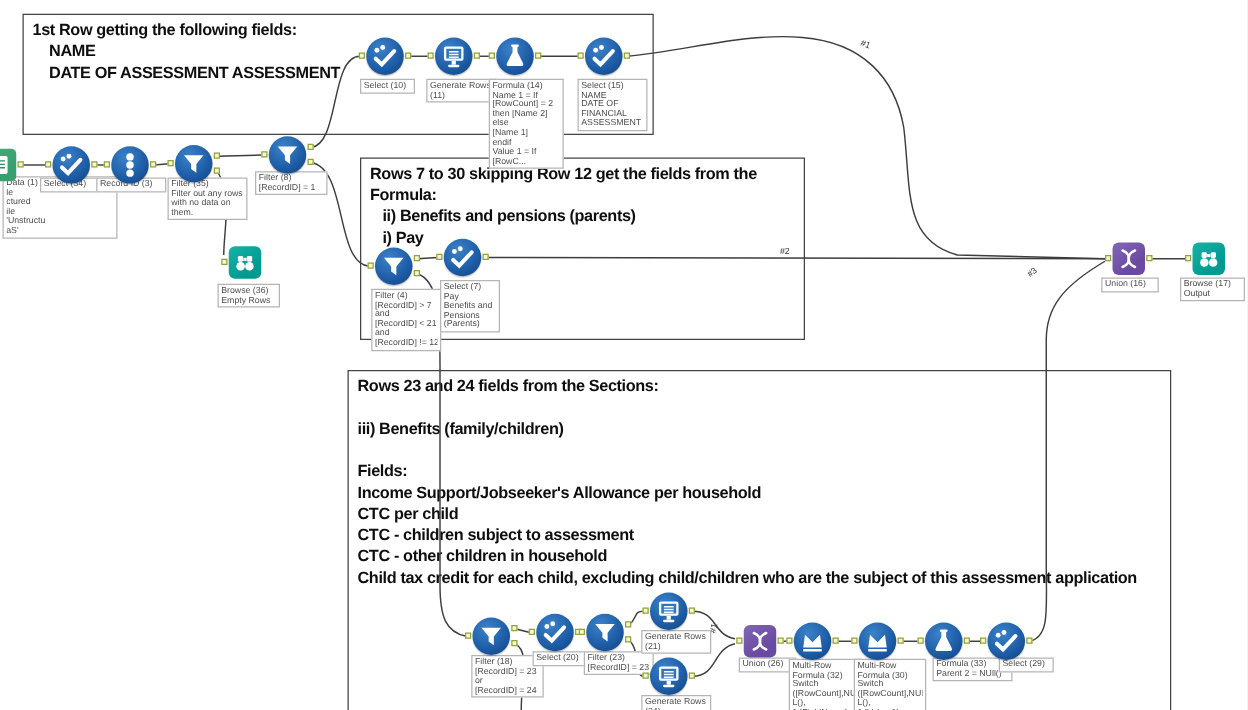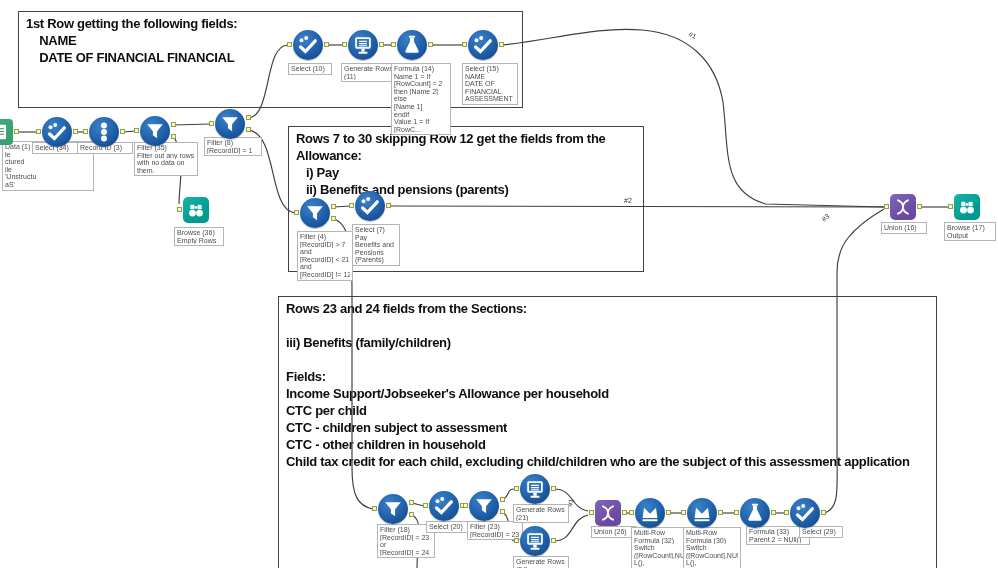--- a/index.html
+++ b/index.html
@@ -47,22 +47,22 @@
   }
   .ann div{white-space:nowrap;overflow:hidden;}
   #wires path{stroke:var(--wire,#3d3d3d);stroke-width:1.15px;fill:none;}
   #wires text{font-size:7px;fill:#333;font-family:"Liberation Sans",sans-serif;}
 </style>
 </head>
 <body>
 
 <div id="canvas">
   <div id="comments-layer" class="layer">
-      <div class="comment" style="left: 18px; top: 11px; width: 505px; height: 97px;"><div>1st Row getting the following fields:</div><div>    NAME</div><div>    DATE OF FINANCIAL FINANCIAL</div></div>
-      <div class="comment" style="left: 288px; top: 126px; width: 356px; height: 146px;"><div>Rows 7 to 30 skipping Row 12 get the fields from the</div><div>Allowance:</div><div>   i) Pay</div><div>   ii) Benefits and pensions (parents)</div></div>
+      <div class="comment" style="left: 18px; top: 11px; width: 505px; height: 97px;"><div>1st Row getting the following fields:</div><div>    NAME</div><div>    DATE OF ASSESSMENT ASSESSMENT</div></div>
+      <div class="comment" style="left: 288px; top: 126px; width: 356px; height: 146px;"><div>Rows 7 to 30 skipping Row 12 get the fields from the</div><div>Formula:</div><div>   ii) Benefits and pensions (parents)</div><div>   i) Pay</div></div>
       <div class="comment" style="left: 278px; top: 296px; width: 659px; height: 282px;"><div>Rows 23 and 24 fields from the Sections:</div><div> </div><div>iii) Benefits (family/children)</div><div> </div><div>Fields:</div><div>Income Support/Jobseeker's Allowance per household</div><div>CTC per child</div><div>CTC - children subject to assessment</div><div>CTC - other children in household</div><div>Child tax credit for each child, excluding child/children who are the subject of this assessment application</div></div>
     </div>
   <svg id="wires" class="layer" width="998" height="568">
       <path d="M16 132 L36 132"></path>
       <path d="M76 132 L84 132"></path>
       <path d="M123 132 L135 131"></path>
       <path d="M174 125 L210 124"></path>
       <path d="M174 137 C186 158 179 184 179 204"></path>
       <path d="M249 118 C272 115 264 45 288 45"></path>
       <path d="M249 130 C278 135 268 210 295 213"></path>

